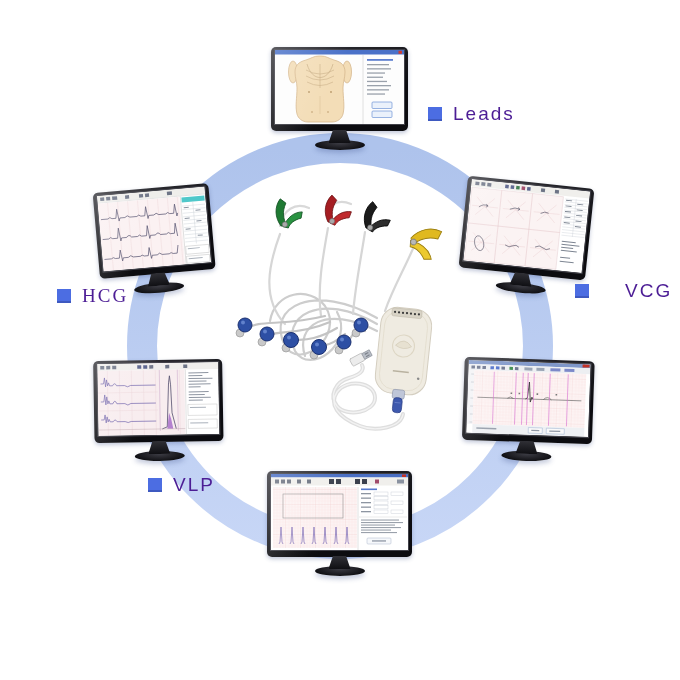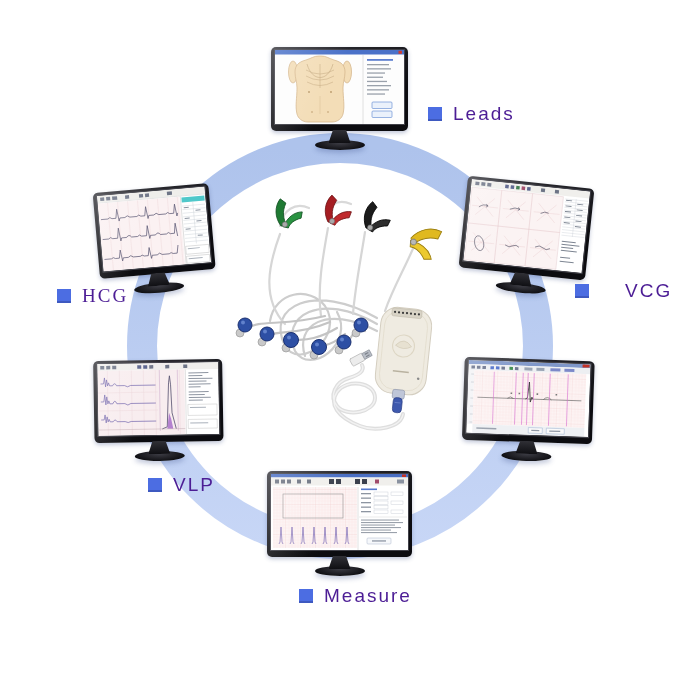--- a/index.html
+++ b/index.html
@@ -586,18 +586,14 @@
     <span>HCG</span>
   </div>
   <div class="node-label" style="left:575px;top:280px;gap:36px;">
     <span class="bullet"></span>
     <span>VCG</span>
   </div>
   <div class="node-label" style="left:103px;top:474px;margin-left:45px;">
     <span class="bullet"></span>
     <span>VLP</span>
   </div>
-  <div class="node-label" style="left:299px;top:585px;">
-    <span class="bullet"></span>
-    <span>Measure</span>
-  </div>
 
 </div>
 
 </body></html>

